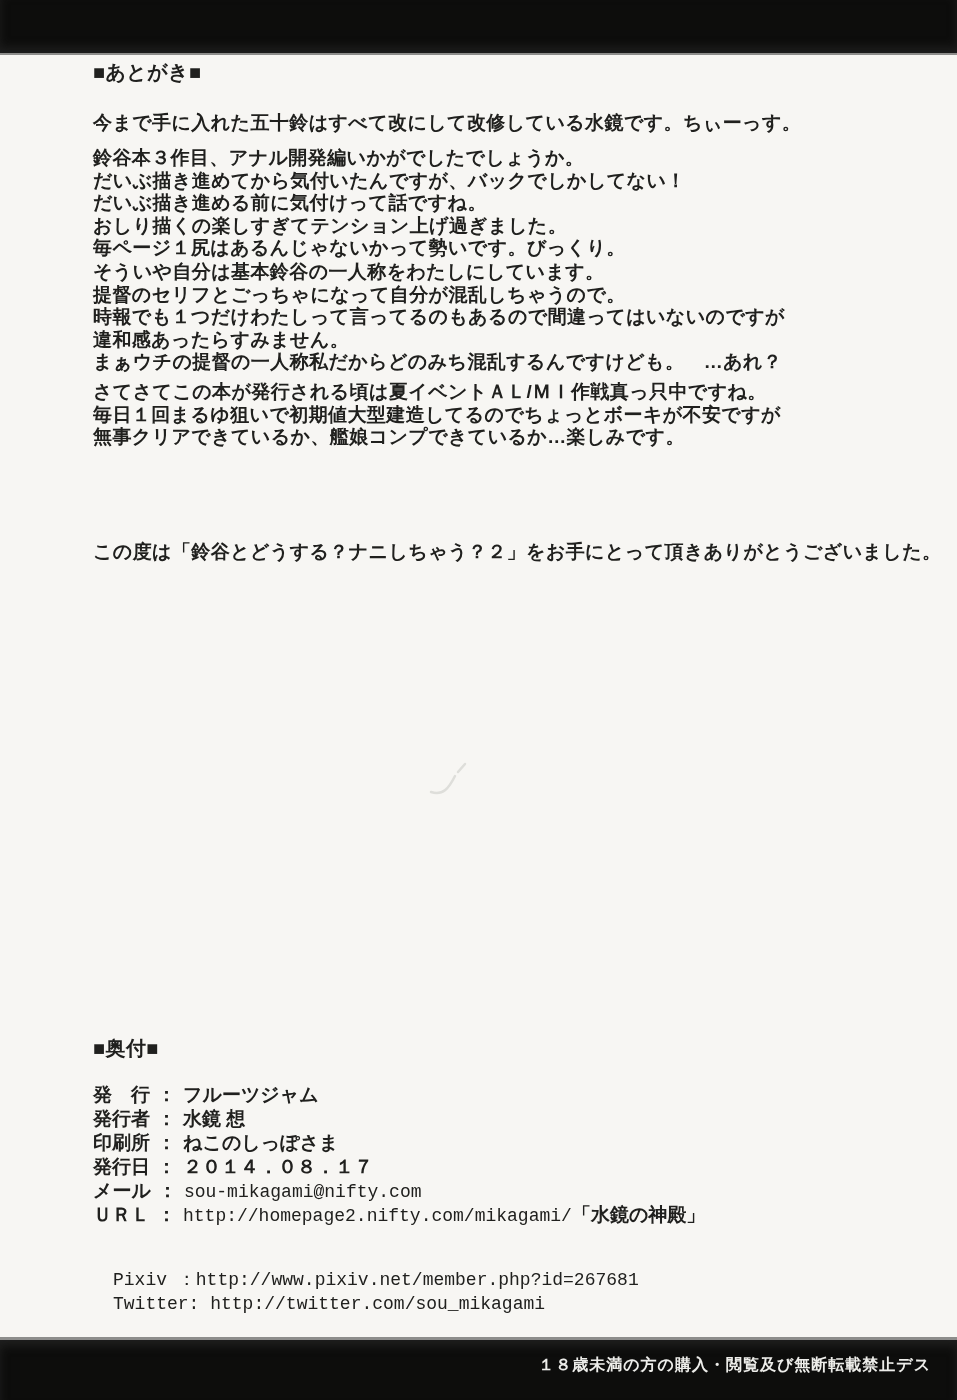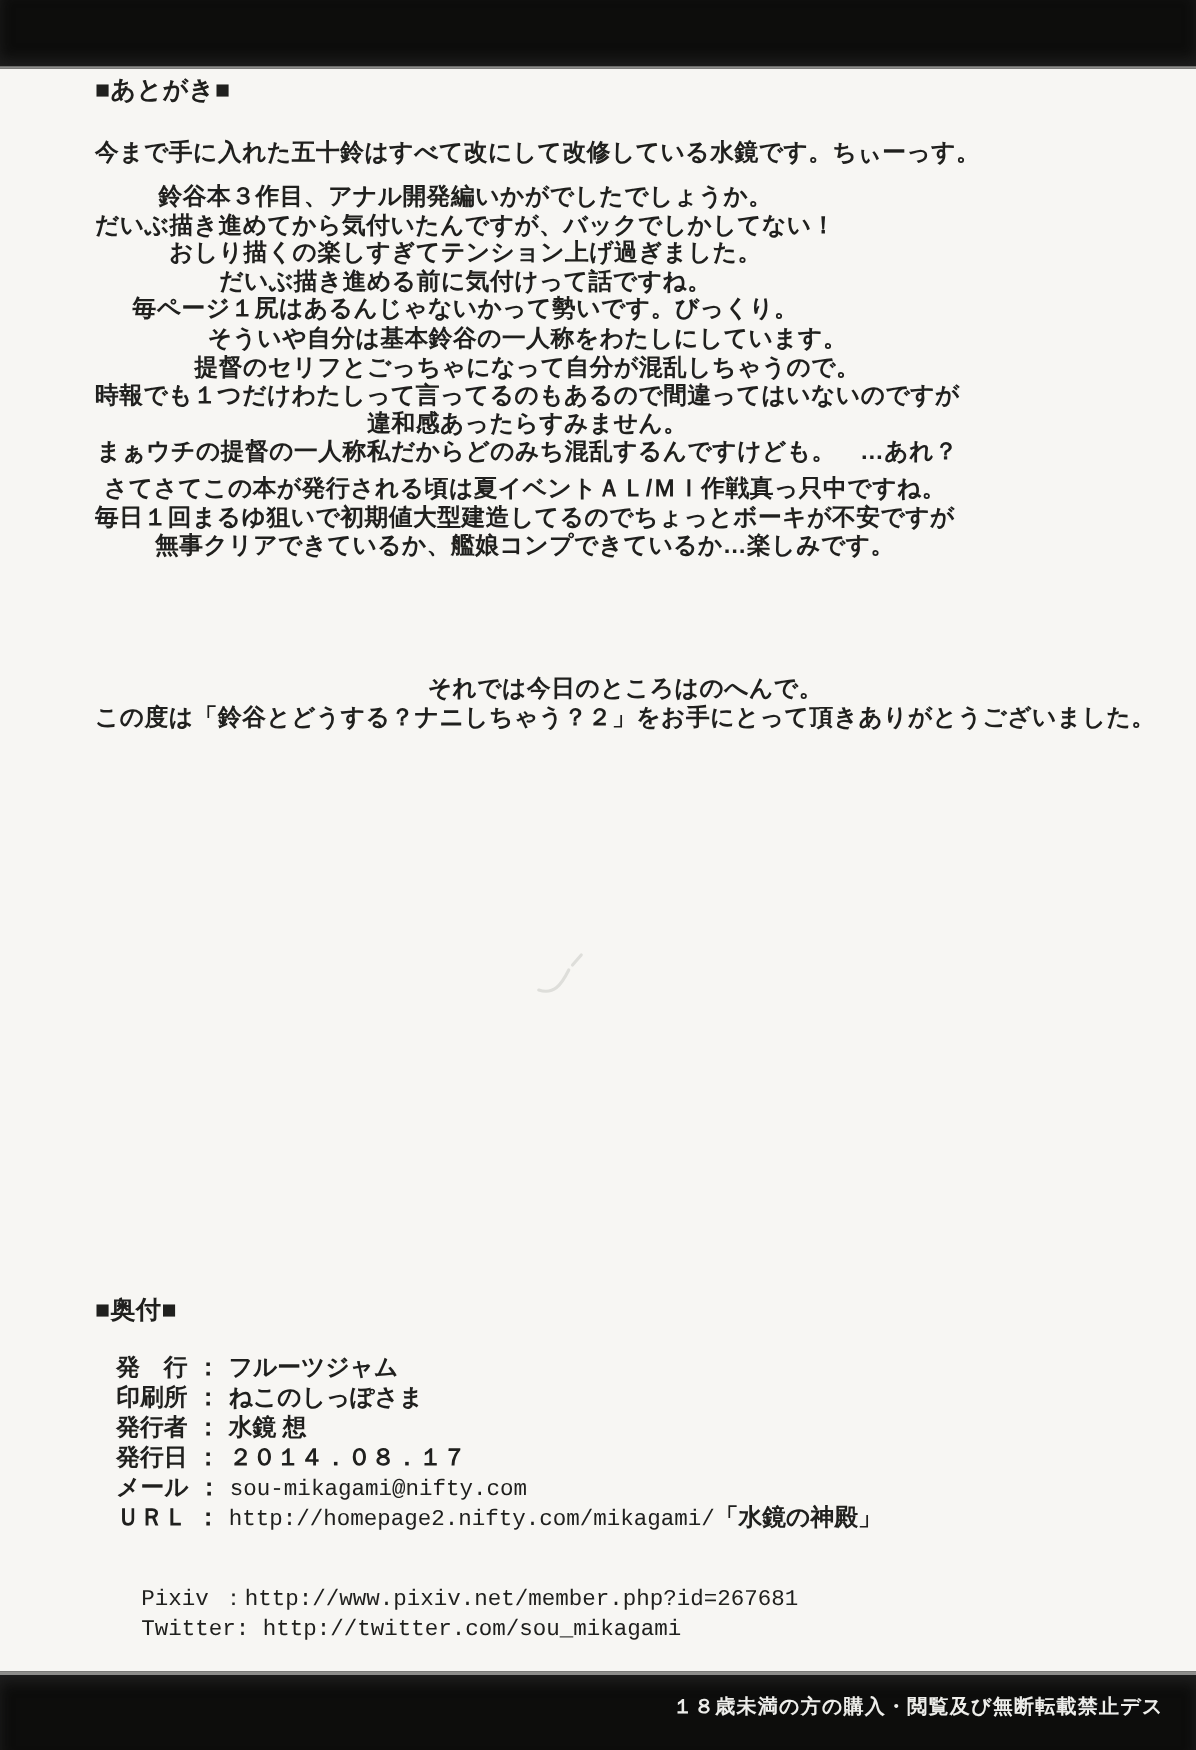--- a/index.html
+++ b/index.html
@@ -18,25 +18,24 @@
     font-family:"Liberation Sans","DejaVu Sans",sans-serif;
     color:var(--ink);
   }
   .top-bar{
     position:absolute;left:0;top:0;width:957px;height:53px;
     background:var(--bar);
     border-bottom:2px solid var(--edge);
     box-shadow:inset 0 -6px 10px rgba(40,40,40,.6);
   }
   .block{
-    position:absolute;left:76px;
+    position:absolute;left:93px;
     font-size:19px;font-weight:600;
     letter-spacing:.4px;
     white-space:nowrap;
-    text-align:center;
   }
   .block .line{line-height:22.5px;height:22.5px;}
   .heading{font-size:20px;font-weight:700;line-height:24px;}
   .colophon-entries{position:absolute;left:93px;}
   .entry{
     height:24px;line-height:24px;
     font-size:19px;font-weight:600;white-space:nowrap;
   }
   .entry .sep{margin:0 7px;}
   .mono, .mono-line{
@@ -70,55 +69,54 @@
 
   <div class="block heading" style="top:60px">■あとがき■</div>
 
   <div class="block" style="top:112px">
     <div class="line">今まで手に入れた五十鈴はすべて改にして改修している水鏡です。ちぃーっす。</div>
   </div>
 
   <div class="block" style="top:147px">
     <div class="line">鈴谷本３作目、アナル開発編いかがでしたでしょうか。</div>
     <div class="line">だいぶ描き進めてから気付いたんですが、バックでしかしてない！</div>
+    <div class="line">だいぶ描き進める前に気付けって話ですね。</div>
     <div class="line">おしり描くの楽しすぎてテンション上げ過ぎました。</div>
-    <div class="line">だいぶ描き進める前に気付けって話ですね。</div>
     <div class="line">毎ページ１尻はあるんじゃないかって勢いです。びっくり。</div>
   </div>
 
   <div class="block" style="top:261px">
     <div class="line">そういや自分は基本鈴谷の一人称をわたしにしています。</div>
     <div class="line">提督のセリフとごっちゃになって自分が混乱しちゃうので。</div>
     <div class="line">時報でも１つだけわたしって言ってるのもあるので間違ってはいないのですが</div>
     <div class="line">違和感あったらすみません。</div>
     <div class="line">まぁウチの提督の一人称私だからどのみち混乱するんですけども。　…あれ？</div>
   </div>
 
   <div class="block" style="top:381px">
     <div class="line">さてさてこの本が発行される頃は夏イベントＡＬ/ＭＩ作戦真っ只中ですね。</div>
     <div class="line">毎日１回まるゆ狙いで初期値大型建造してるのでちょっとボーキが不安ですが</div>
     <div class="line">無事クリアできているか、艦娘コンプできているか…楽しみです。</div>
   </div>
 
 
   <div class="block" style="top:541px">
-    <div class="line">それでは今日のところはのへんで。</div>
     <div class="line">この度は「鈴谷とどうする？ナニしちゃう？２」をお手にとって頂きありがとうございました。</div>
   </div>
 
   <svg class="crease" width="60" height="55" viewBox="0 0 60 55">
     <path d="M6 34 C 18 38, 24 30, 30 18 M 33 14 L 40 6" stroke="#dededa" stroke-width="2.5" fill="none" stroke-linecap="round"></path>
   </svg>
 
   <div class="block heading" style="top:1036px">■奥付■</div>
 
   <div class="colophon-entries" style="top:1083px">
     <div class="entry"><span class="lbl">発　行</span><span class="sep">：</span><span class="val">フルーツジャム</span></div>
+    <div class="entry"><span class="lbl">発行者</span><span class="sep">：</span><span class="val">水鏡 想</span></div>
     <div class="entry"><span class="lbl">印刷所</span><span class="sep">：</span><span class="val">ねこのしっぽさま</span></div>
-    <div class="entry"><span class="lbl">発行者</span><span class="sep">：</span><span class="val">水鏡 想</span></div>
     <div class="entry"><span class="lbl">発行日</span><span class="sep">：</span><span class="val">２０１４．０８．１７</span></div>
     <div class="entry"><span class="lbl">メール</span><span class="sep">：</span><span class="val mono">sou-mikagami@nifty.com</span></div>
     <div class="entry"><span class="lbl">ＵＲＬ</span><span class="sep">：</span><span class="val mono">http://homepage2.nifty.com/mikagami/</span><span class="jp-suffix">「水鏡の神殿」</span></div>
   </div>
 
   <div class="links" style="top:1268px">
     <div class="entry mono-line">Pixiv ：http://www.pixiv.net/member.php?id=267681</div>
     <div class="entry mono-line">Twitter: http://twitter.com/sou_mikagami</div>
   </div>
 

